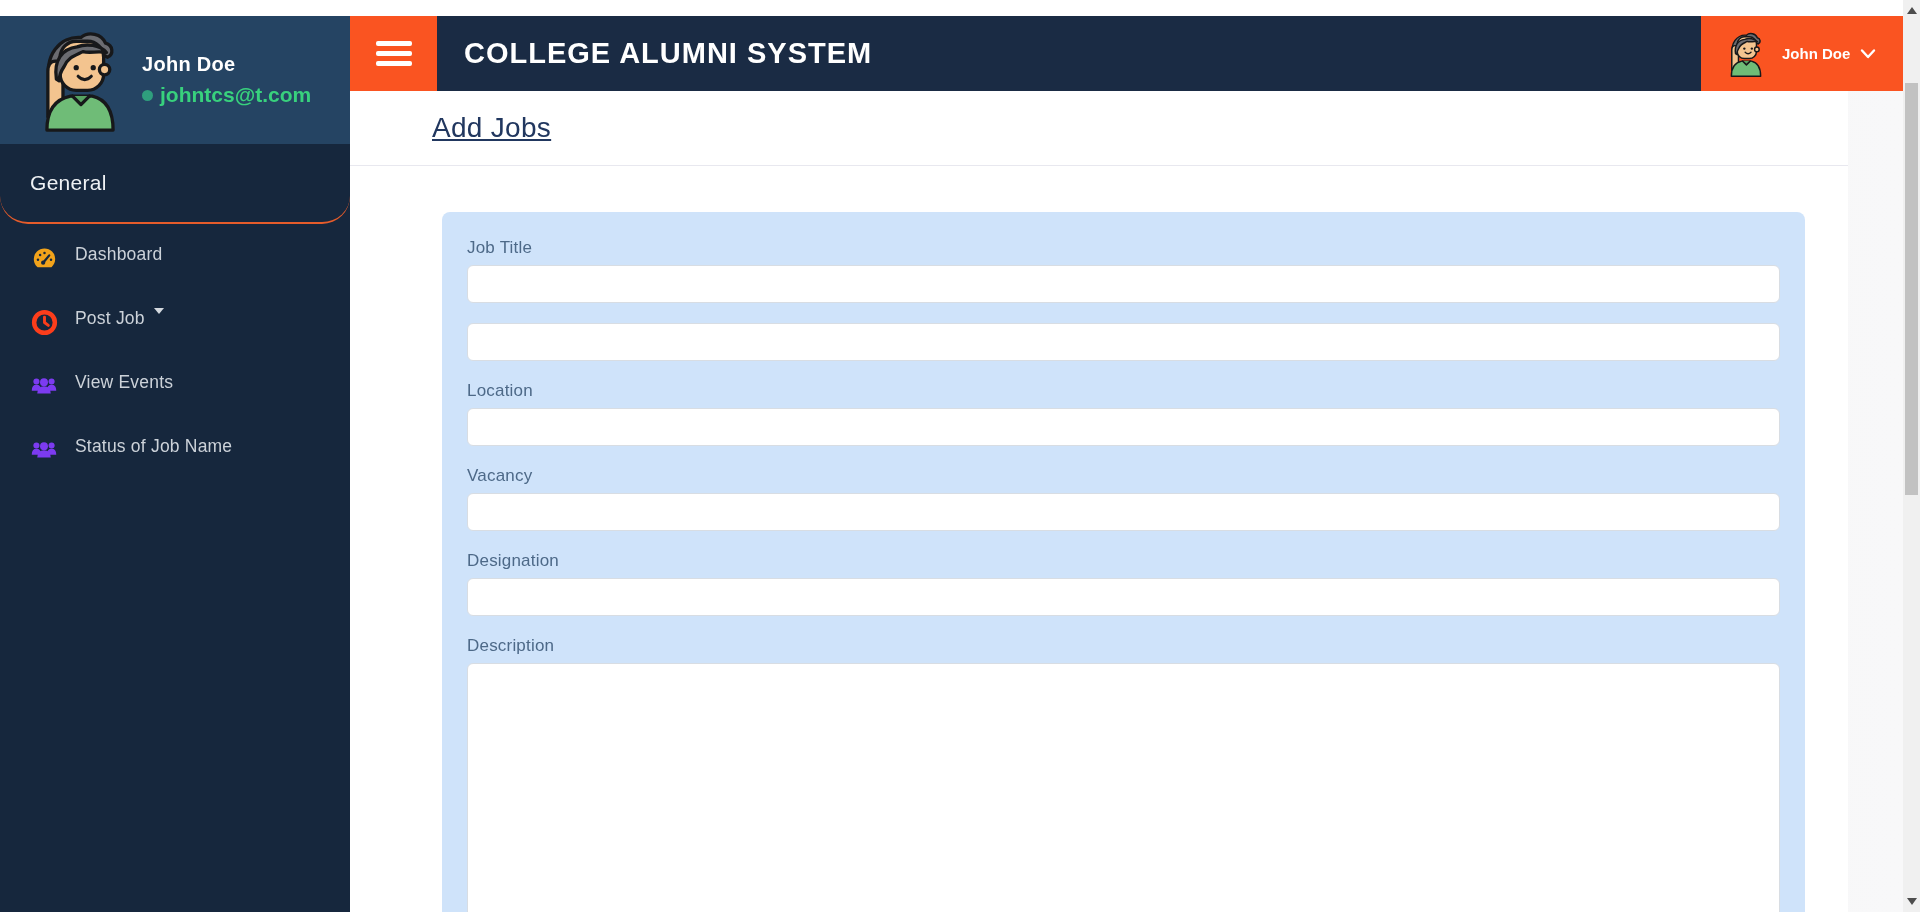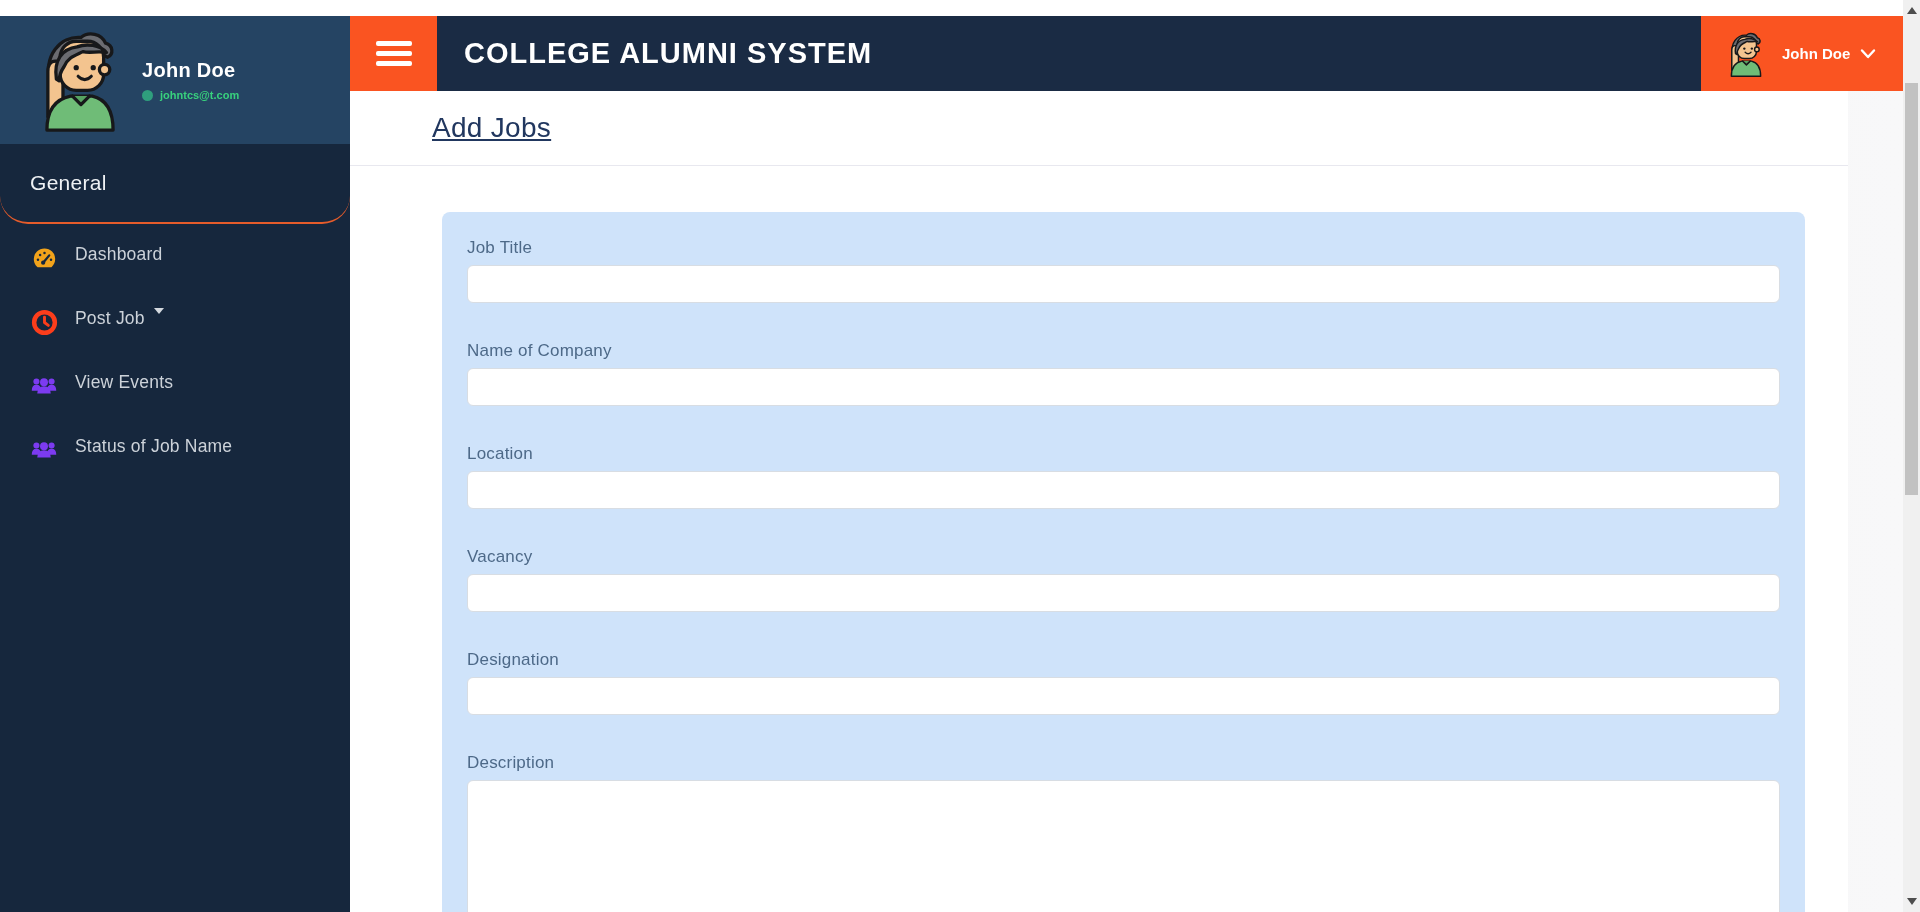--- a/index.html
+++ b/index.html
@@ -9,21 +9,21 @@
   .app { position:absolute; left:0; top:16px; width:1903px; height:912px; display:flex; }
 
   
   .sidebar { width:350px; height:912px; background:#16273d; flex:0 0 350px; display:flex; flex-direction:column; }
   .user-panel { height:128px; background:#254463; display:flex; align-items:center; padding-left:28px; }
   .user-avatar { width:104px; height:104px; flex:0 0 104px; }
   .user-info { margin-left:10px; }
   .user-name { color:#ffffff; font-size:20px; font-weight:700; letter-spacing:.3px; }
   .user-email-row { display:flex; align-items:center; margin-top:7px; }
   .status-dot { width:11px; height:11px; border-radius:50%; background:#2f9e7d; }
-  .user-email { color:#38d17d; font-size:11px; font-weight:700; margin-left:7px; }
+  .user-email { color:#38d17d; font-size:21px; font-weight:700; margin-left:7px; }
 
   .section-head { height:80px; display:flex; align-items:center; padding-left:30px;
                   border-bottom:2px solid #e65c2b;border-radius:28px; }
   .section-head span { color:#eef1f4; font-size:21px; font-weight:500; letter-spacing:.3px; }
 
   .nav { padding-top:20px; }
   .nav-item { height:64px; display:flex; padding-left:30px; cursor:pointer; }
   .nav-icon { width:28px; height:28px; flex:0 0 28px; display:flex; align-items:center; justify-content:center; }
   .nav-label { margin-left:17px; color:#ccd2d9; font-size:17.5px; letter-spacing:.2px; }
   .caret-down { margin-left:9px; width:0; height:0; border-left:5px solid transparent;
@@ -44,21 +44,21 @@
   .topbar-chevron { margin-left:10px; }
 
   .content-outer { flex:1; background:linear-gradient(to right,#f0f0f1,#f8f8f9); overflow:hidden; }
   .page { width:1498px; height:100%; background:#ffffff; }
   .page-header { height:75px; display:flex; align-items:center; padding-left:82px;
                  border-bottom:1px solid #e8e8ef; }
   .page-title { color:#21375f; font-size:28px; font-weight:500; letter-spacing:.3px;text-decoration:underline; }
 
   .form-area { padding:46px 0 0 92px; }
   .card { width:1363px; background:#cfe3fa; border-radius:8px; padding:26px 25px 40px 25px; }
-  .field { margin-bottom:38px; }
+  .field { margin-bottom:20px; }
   .field:last-child { margin-bottom:0; }
   .field-label { display:block; color:#4d6988; font-size:17px; margin-bottom:7px; letter-spacing:.2px; }
   .field input[type=text] { width:100%; height:38px; background:#ffffff; border:1px solid #d8dde3;
                   border-radius:6px; padding:0 12px; font-size:16px; color:#333; outline:none; }
   .field textarea { width:100%; height:300px; background:#ffffff; border:1px solid #d8dde3;
                     border-radius:6px; padding:10px 12px; font-size:16px; color:#333;
                     resize:vertical; outline:none; }
 
   
   .scrollbar { position:absolute; right:0; top:0; width:17px; height:912px; background:#f0f0f0; }
@@ -197,21 +197,20 @@
 
         <div class="form-area">
           <div class="card">
 
             <div class="field">
               <label class="field-label">Job Title</label>
               <input type="text" style="">
             </div>
 
             <div class="field">
-              <label class="field-label">Name of Company</label>
               <input type="text" style="">
             </div>
 
             <div class="field">
               <label class="field-label">Location</label>
               <input type="text" style="">
             </div>
 
             <div class="field">
               <label class="field-label">Vacancy</label>

